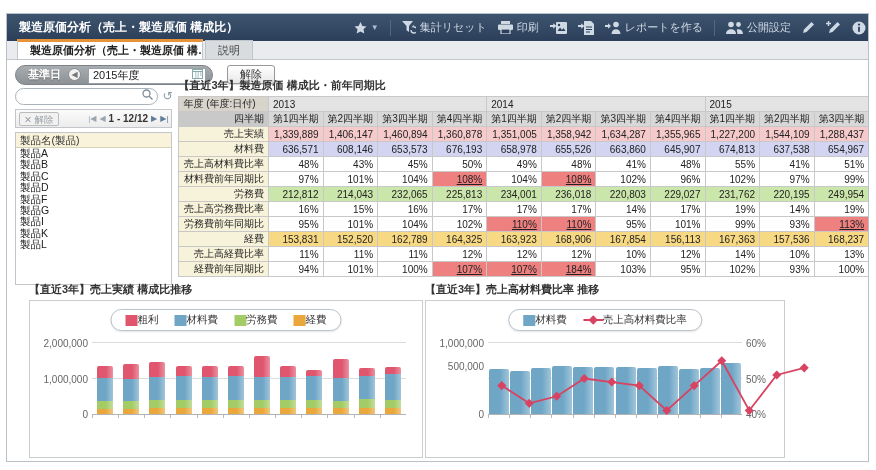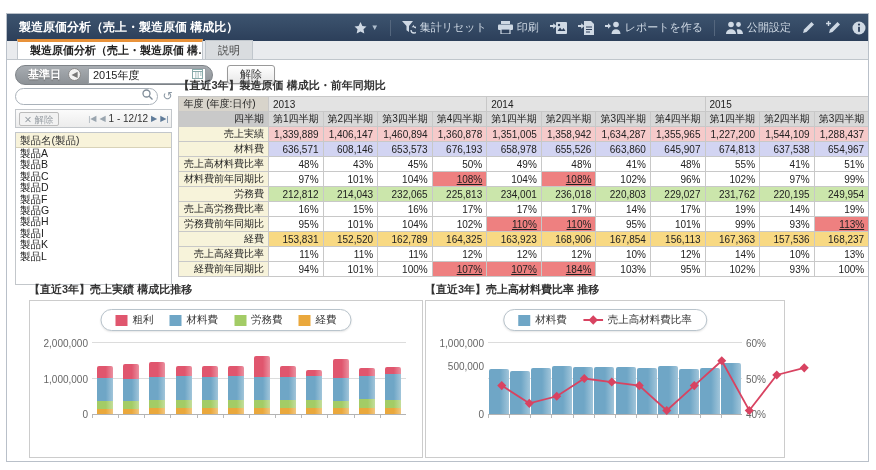--- a/index.html
+++ b/index.html
@@ -51,21 +51,21 @@
     font-size:10px; padding:0 18px 0 8px; }
   .searchbox svg { position:absolute; right:5px; top:3px; }
   .undo { color:#8a97a3; font-size:12px; }
   .ctrlrow { margin-top:4px; height:19px; border:1px solid #c3c7cb; background:linear-gradient(#fbfbfb,#ececec);
     display:flex; align-items:center; padding:0 3px; font-size:9.5px; color:#555; }
   .mini-btn { border:1px solid #bbb; border-radius:2px; background:#f2f2f2; color:#9aa0a6;
     font-size:9.5px; padding:0 4px; height:14px; line-height:13px; }
   .pager { margin-left:auto; display:flex; align-items:center; gap:3px; }
   .pg-ic { font-size:8px; color:#9aa5af; }
   .pg-ic.fwd { color:#5f7b99; }
-  .pager .pages { font-size:10px; color:#333; }
+  .pager .pages { font-size:10px; color:#333;font-weight:bold; }
   .listbox { margin-top:4px; height:153px; border:1px solid #c3c7cb; background:#fff; overflow:hidden; }
   .listhead { background:#f8f3da; border-bottom:1px solid #d8d2b8; font-size:10.5px; color:#333;
     padding:1px 4px; height:15px; }
   .plist { list-style:none; }
   .plist li { font-size:10.5px; color:#222; padding:0 4px; height:11.4px; line-height:11.4px; }
 
   
   .main { margin-left:6px; }
   .tbl-title { font-size:11px; font-weight:bold; color:#333; margin-bottom:3px; white-space:nowrap; }
   table.cost { border-collapse:collapse; table-layout:fixed; }
@@ -88,21 +88,21 @@
   .charts { position:absolute; top:268px; left:0; right:0; height:180px; }
   .chartpanel { position:absolute; top:0; }
   .chartpanel.c1 { left:22px; width:394px; }
   .chartpanel.c2 { left:418px; width:360px; }
   .chart-title { font-size:11px; font-weight:bold; color:#333; margin-bottom:3px; }
   .chart-box { position:relative; border:1px solid #ccc; height:158px; background:#fff; }
   .legend { position:absolute; top:8px; left:50%; transform:translateX(-50%);
     display:flex; align-items:center; gap:16px; border:1px solid #b9c4cc; border-radius:11px;
     background:#fff; padding:3px 14px; font-size:10.5px; color:#333; white-space:nowrap;
     box-shadow:0 1px 2px rgba(0,0,0,.1); }
-  .lg-entry { display:flex; align-items:center; gap:5px; }
+  .lg-entry { display:flex; align-items:center; }
   .lg-sw { width:12px; height:11px; display:inline-block; }
   .plot { position:absolute; left:62px; right:16px; top:42px; bottom:42px;
     border-bottom:1px solid #b3b3b3; }
   .c2 .plot { right:42px; }
   .plot::after { content:""; position:absolute; left:0; right:0; bottom:-4px; height:3px;
     background:repeating-linear-gradient(to right,#b9b9b9 0 1px,transparent 1px 8.3333%); }
   .gridline { position:absolute; left:0; right:0; height:1px; background:#dcdcdc; }
   .ytick { position:absolute; width:54px; text-align:right; font-size:10px; color:#666; left:-58px; }
   .ytick.r { left:auto; right:-38px; text-align:left; width:34px; }
   .bars { position:absolute; inset:0; display:flex; }
@@ -243,21 +243,20 @@
       </div>
       <div class="listbox">
         <div class="listhead">製品名(製品)</div>
         <ul class="plist">
             <li>製品A</li>
             <li>製品B</li>
             <li>製品C</li>
             <li>製品D</li>
             <li>製品F</li>
             <li>製品G</li>
-            <li>製品H</li>
             <li>製品I</li>
             <li>製品K</li>
             <li>製品L</li>
           </ul>
       </div>
     </div>
 
     <div class="main">
       <div class="tbl-title">【直近3年】製造原価 構成比・前年同期比</div>
       <table class="cost">

